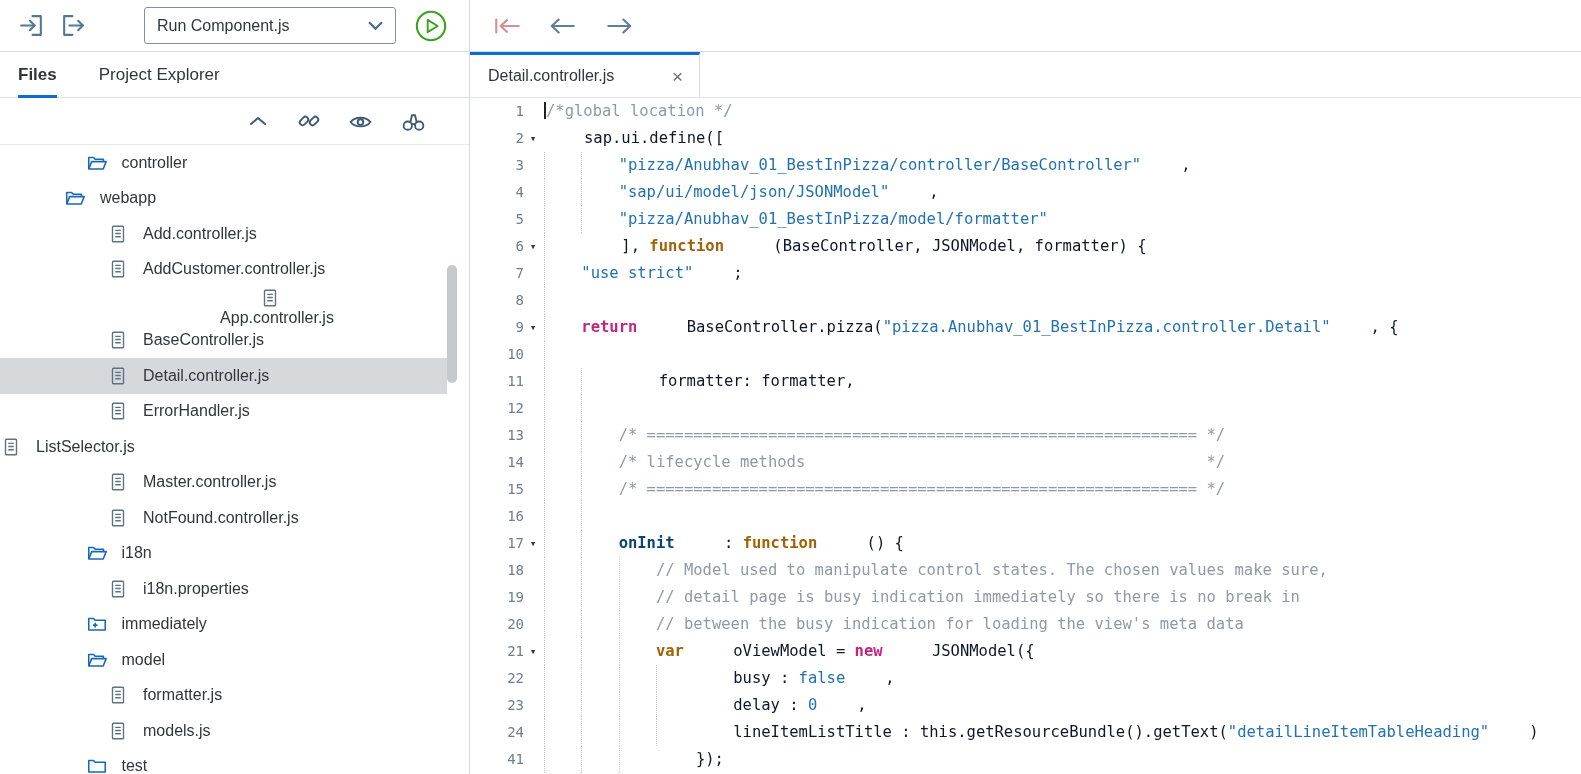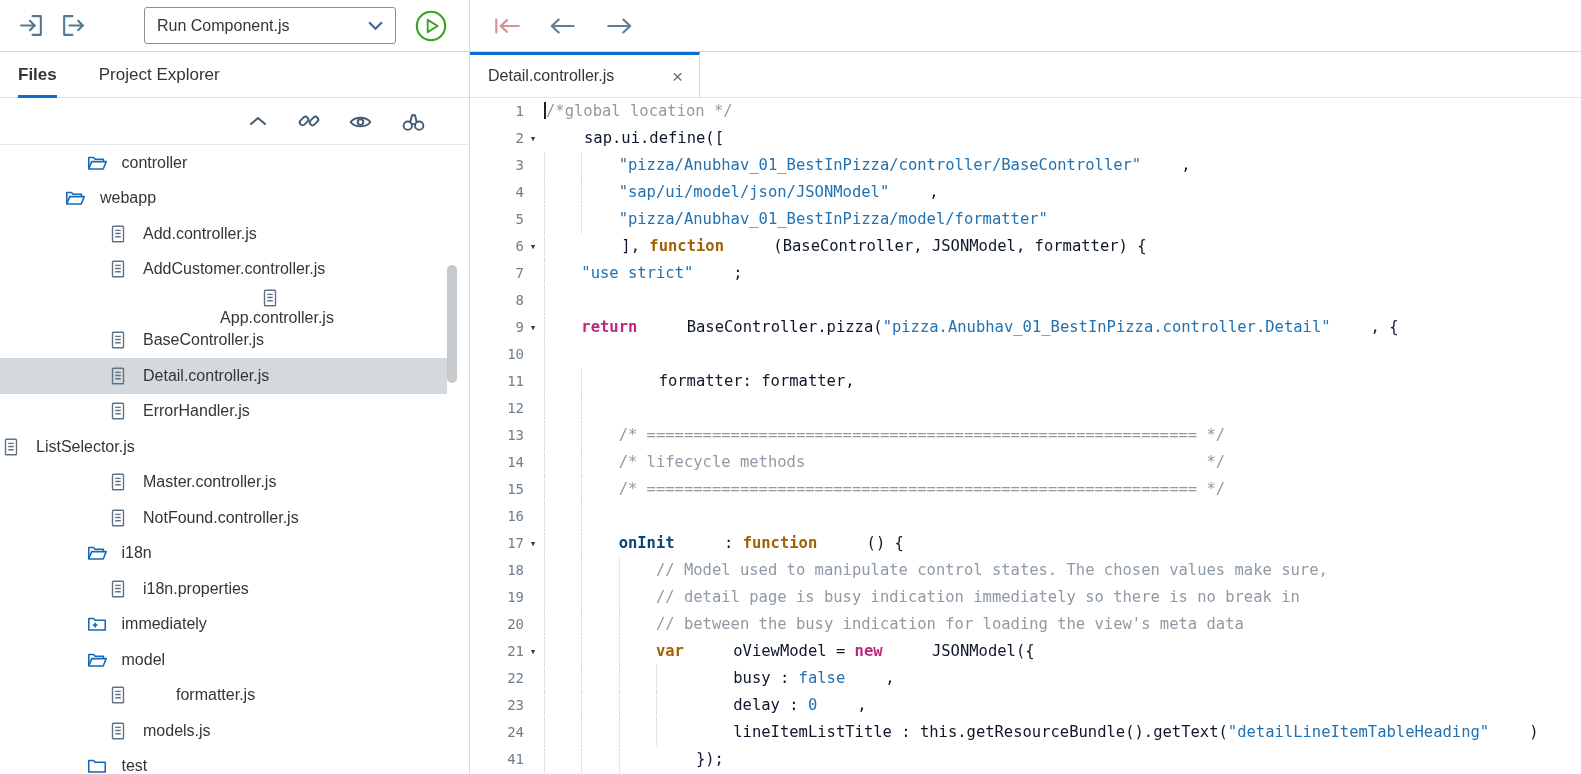--- a/index.html
+++ b/index.html
@@ -292,21 +292,21 @@
           </div>
           <div class="trow" style="padding-left: 85.5px;">
             <span class="ticon">
               <svg viewBox="0 0 24 24" width="22" height="22" fill="none" stroke="#1668b8" stroke-width="1.7" stroke-linejoin="round">
                 <path d="M3 18.5V6h5.2l1.8 2h9v2.5"></path>
                 <path d="M3 18.5l3.2-8H22l-3.2 8z"></path>
               </svg>
             </span>
             <span class="tlabel">model</span>
           </div>
-          <div class="trow" style="padding-left: 107px; gap: 33px;">
+          <div class="trow" style="padding-left: 107px;">
             <span class="ticon">
               <svg viewBox="0 0 24 24" width="22" height="22" fill="none" stroke="#5e7283" stroke-width="1.5" stroke-linejoin="round">
                 <rect x="6" y="3.5" width="12" height="17" rx="1"></rect>
                 <path d="M9 8h6M9 11.5h6M9 15h6"></path>
               </svg>
             </span>
             <span class="tlabel">formatter.js</span>
           </div>
           <div class="trow" style="padding-left: 107px;">
             <span class="ticon">

